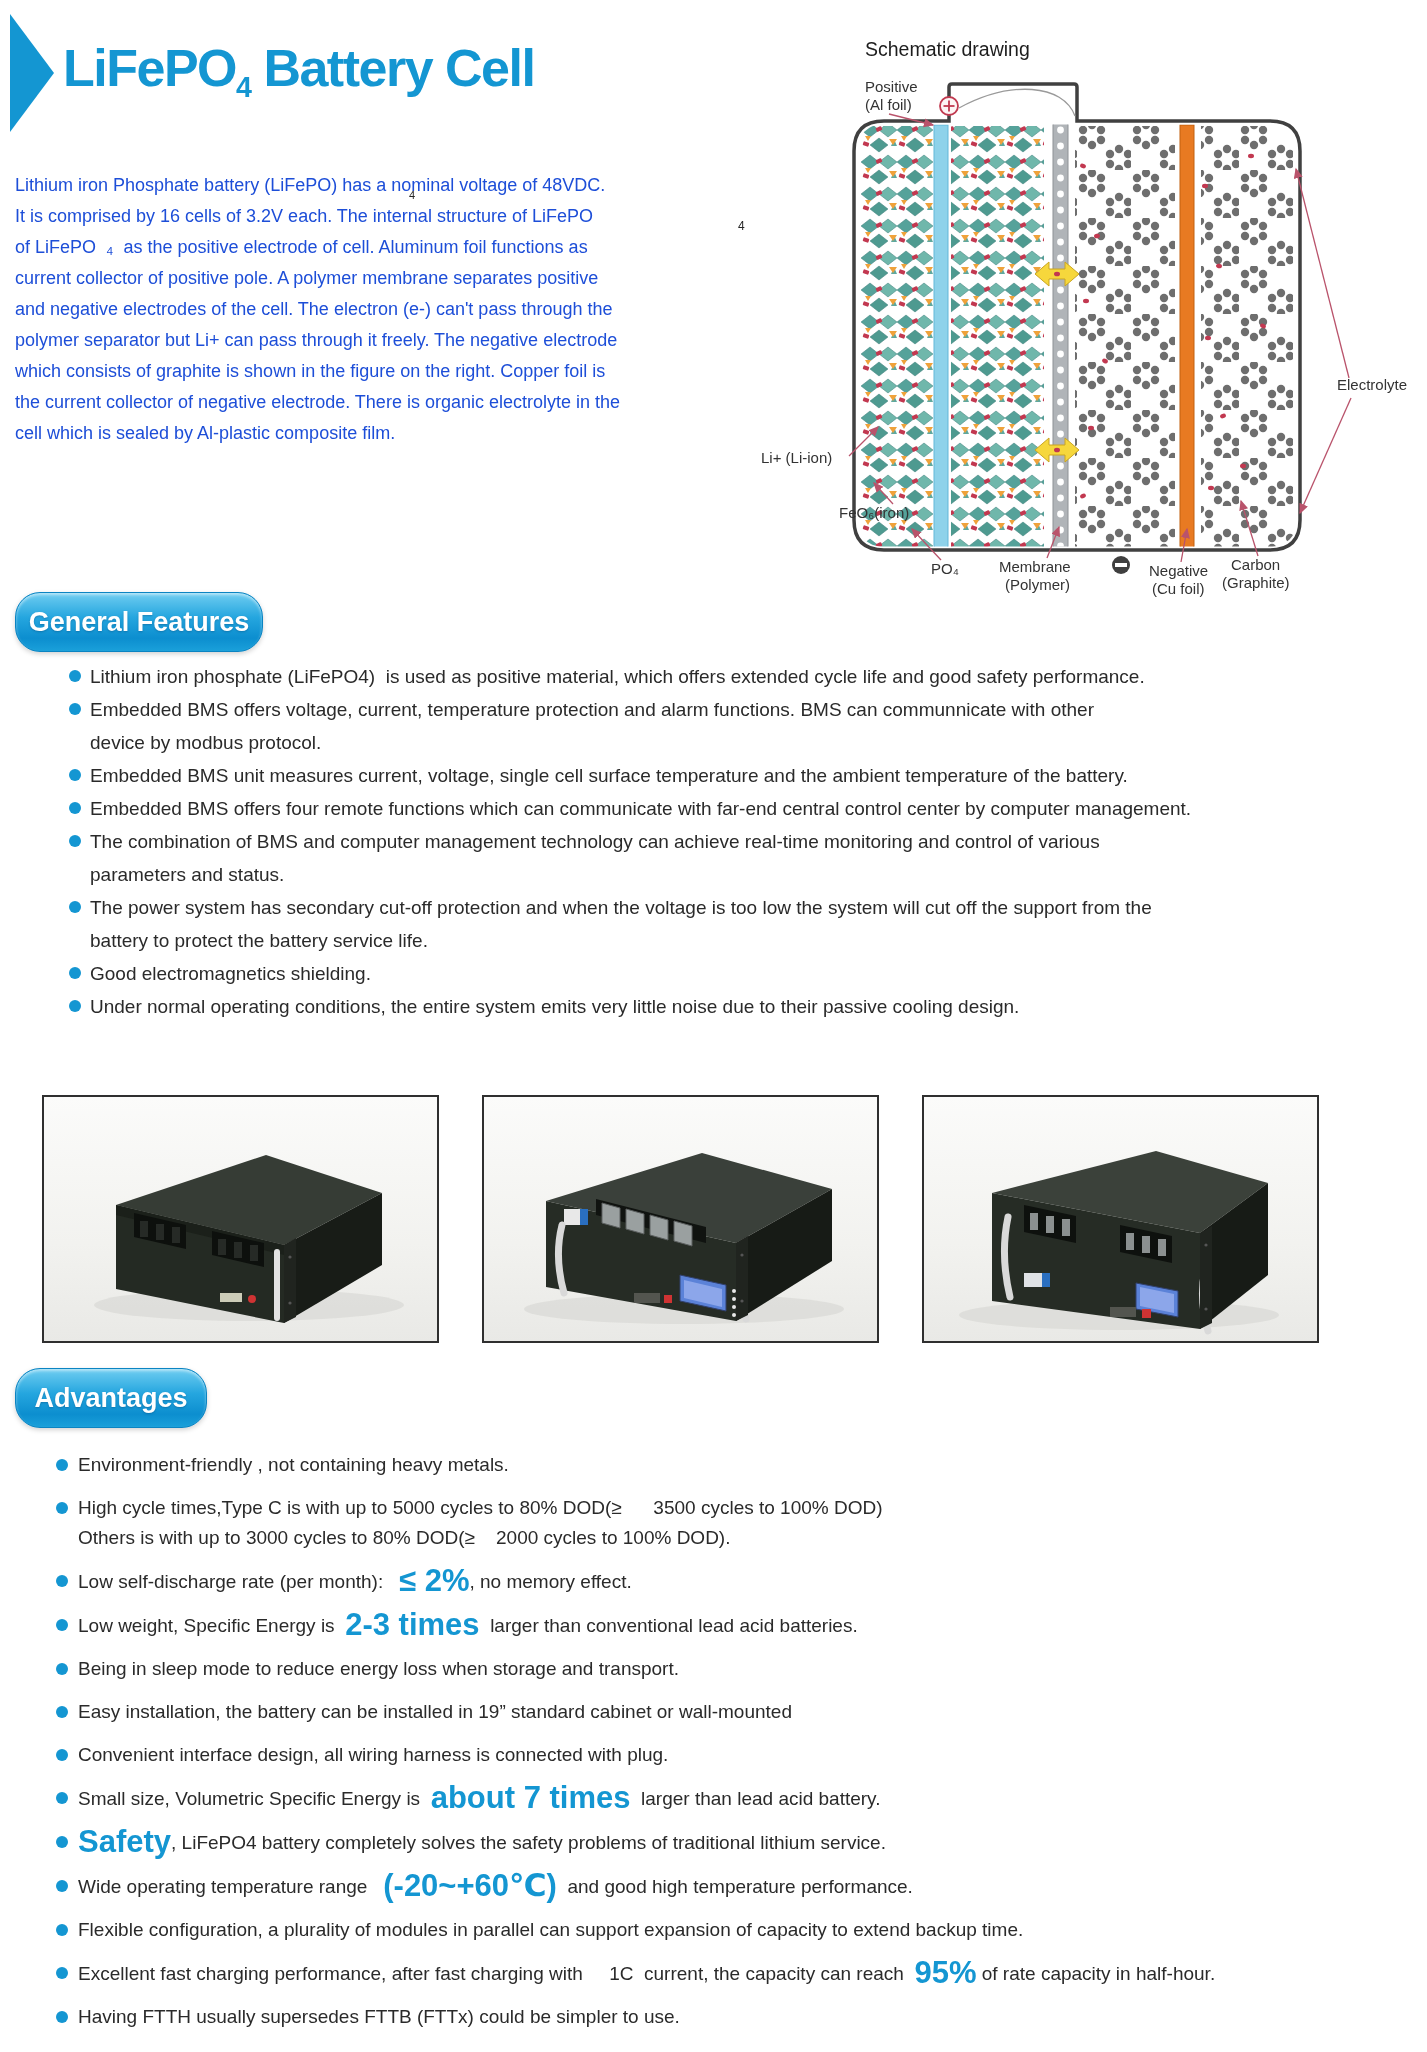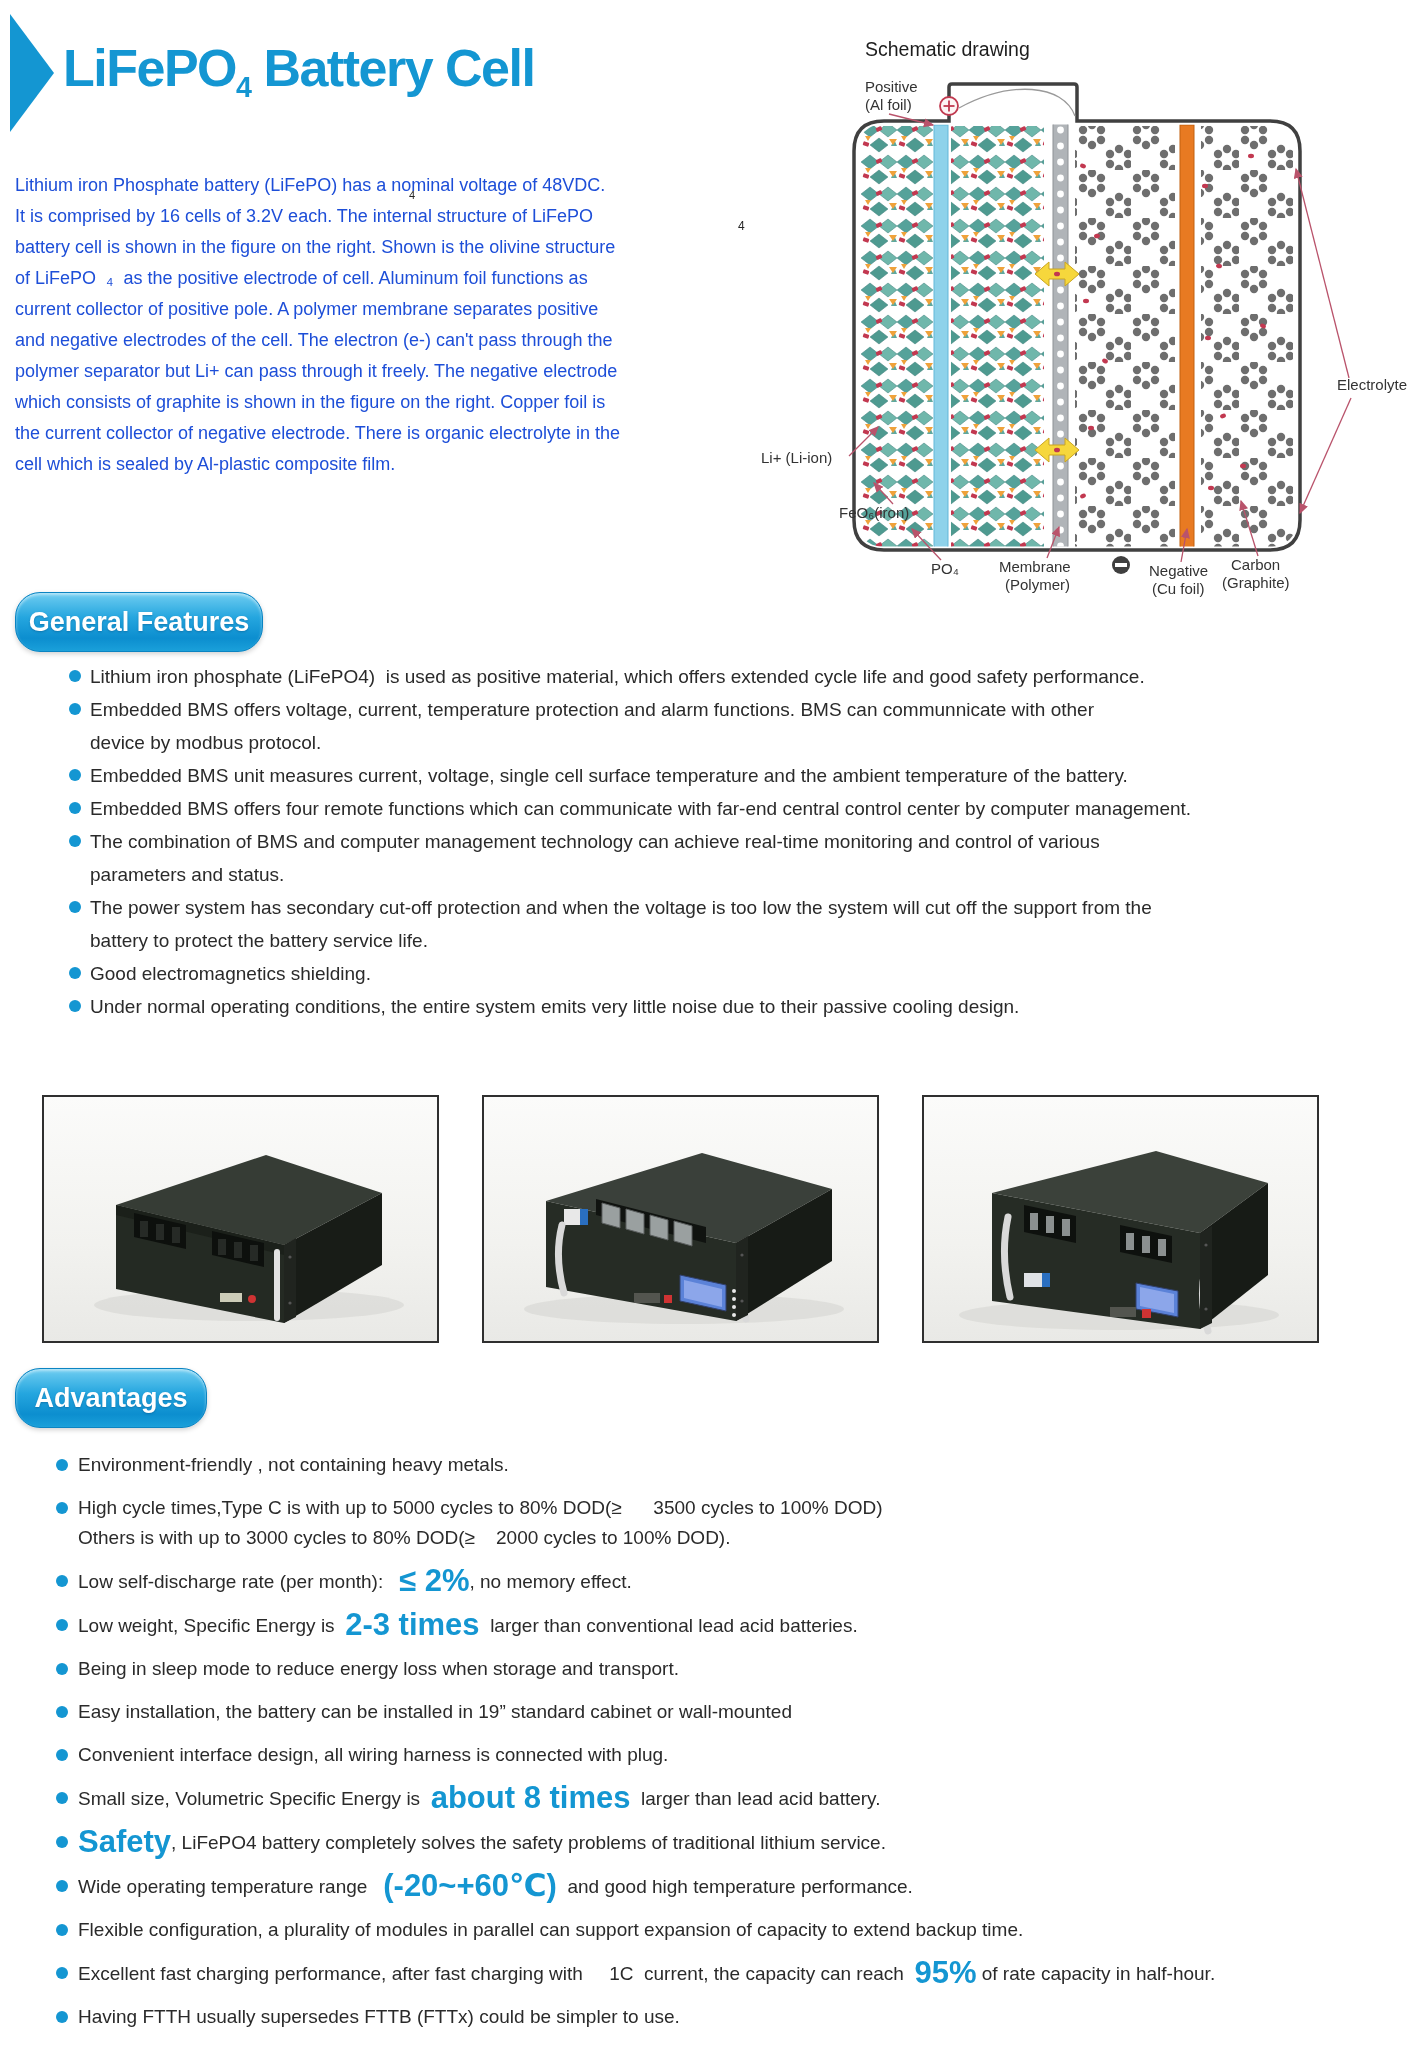--- a/index.html
+++ b/index.html
@@ -64,21 +64,20 @@
   <div class="hdr-arrow">
     <svg width="46" height="118" viewBox="0 0 46 118">
         <polygon points="0,0 0,118 44,59" fill="#1496d2"></polygon>
       </svg>
   </div>
   <div class="page-title"><span>LiFePO</span><sub>4</sub><span> Battery Cell</span></div>
 
   <div class="intro">
     <div class="iline">Lithium iron Phosphate battery (LiFePO) has a nominal voltage of 48VDC.</div>
     <div class="iline">It is comprised by 16 cells of 3.2V each. The internal structure of LiFePO</div>
-    <div class="iline">battery cell is shown in the figure on the right. Shown is the olivine structure</div>
     <div class="iline">of LiFePO  ₄  as the positive electrode of cell. Aluminum foil functions as</div>
     <div class="iline">current collector of positive pole. A polymer membrane separates positive</div>
     <div class="iline">and negative electrodes of the cell. The electron (e-) can't pass through the</div>
     <div class="iline">polymer separator but Li+ can pass through it freely. The negative electrode</div>
     <div class="iline">which consists of graphite is shown in the figure on the right. Copper foil is</div>
     <div class="iline">the current collector of negative electrode. There is organic electrolyte in the</div>
     <div class="iline">cell which is sealed by Al-plastic composite film.</div>
   </div>
   <span class="stray4a">4</span>
   <span class="stray4b">4</span>
@@ -351,21 +350,21 @@
       <span class="adv-line">Low self-discharge rate (per month):   </span><span class="adv-line hl">≤ 2%</span><span class="adv-line">, no memory effect.</span></li>
     <li><span class="bdot"></span>
       <span class="adv-line">Low weight, Specific Energy is  </span><span class="adv-line hl">2-3 times</span><span class="adv-line">  larger than conventional lead acid batteries.</span></li>
     <li><span class="bdot"></span>
       <span class="adv-line">Being in sleep mode to reduce energy loss when storage and transport.</span></li>
     <li><span class="bdot"></span>
       <span class="adv-line">Easy installation, the battery can be installed in 19” standard cabinet or wall-mounted</span></li>
     <li><span class="bdot"></span>
       <span class="adv-line">Convenient interface design, all wiring harness is connected with plug.</span></li>
     <li><span class="bdot"></span>
-      <span class="adv-line">Small size, Volumetric Specific Energy is  </span><span class="adv-line hl">about 8 times</span><span class="adv-line">  larger than lead acid battery.</span></li>
+      <span class="adv-line">Small size, Volumetric Specific Energy is  </span><span class="adv-line hl">about 7 times</span><span class="adv-line">  larger than lead acid battery.</span></li>
     <li><span class="bdot"></span>
       <span class="adv-line hl">Safety</span><span class="adv-line">, LiFePO4 battery completely solves the safety problems of traditional lithium service.</span></li>
     <li><span class="bdot"></span>
       <span class="adv-line">Wide operating temperature range   </span><span class="adv-line hl">(-20~+60℃)</span><span class="adv-line">  and good high temperature performance.</span></li>
     <li><span class="bdot"></span>
       <span class="adv-line">Flexible configuration, a plurality of modules in parallel can support expansion of capacity to extend backup time.</span></li>
     <li><span class="bdot"></span>
       <span class="adv-line">Excellent fast charging performance, after fast charging with     1C  current, the capacity can reach  </span><span class="adv-line hl">95%</span><span class="adv-line"> of rate capacity in half-hour.</span></li>
     <li><span class="bdot"></span>
       <span class="adv-line">Having FTTH usually supersedes FTTB (FTTx) could be simpler to use.</span></li>

